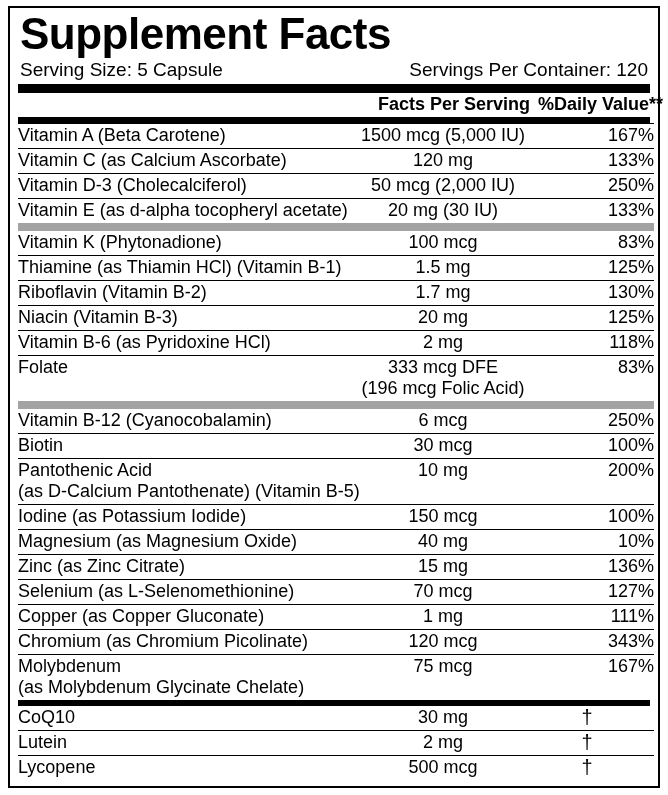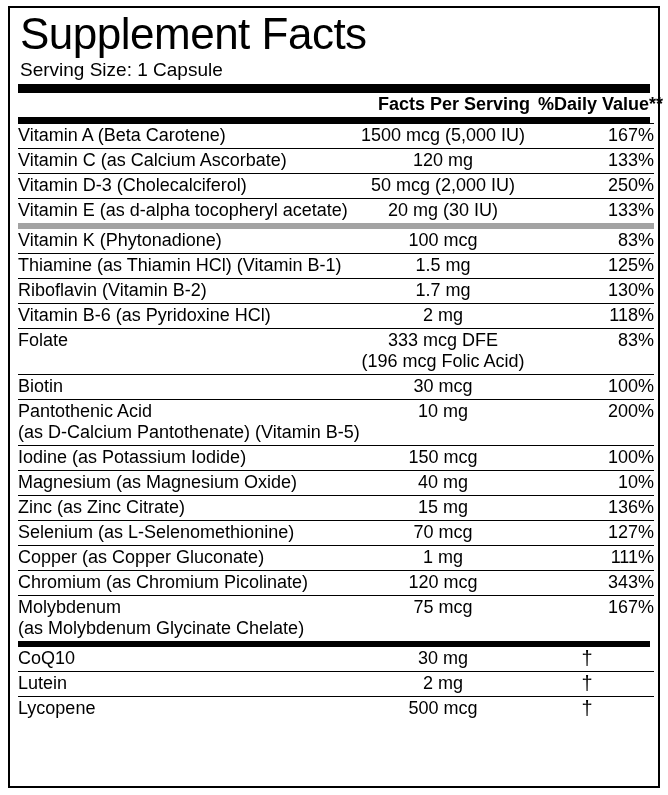--- a/index.html
+++ b/index.html
@@ -23,21 +23,21 @@
     width: 652px;
     height: 782px;
     border: 2px solid #000;
     background: #fff;
     padding: 0 8px;
   }
 
   
   .sf-title {
     font-size: 44px;
-    font-weight: normal;
+    font-weight: bold;
     line-height: 48px;
     letter-spacing: -0.5px;
     margin: 2px 0 0 2px;
     white-space: nowrap;
   }
   .serving-line {
     display: flex;
     justify-content: space-between;
     align-items: baseline;
     font-size: 19px;
@@ -70,34 +70,35 @@
   td.amount { text-align: center; }
   td.dv     { text-align: right;  padding-right: 4px; margin-top: 17px; }
   td.dv.dagger { text-align: center; padding-right: 18px; font-size: 20px; }
 
   thead td { font-weight: bold; font-size: 18px; padding-bottom: 3px; }
   thead td.amount, thead td.dv { text-align: right; }
   thead td.amount { padding-right: 8px; }
   thead td.dv { padding-right: 2px; }
 
   tr.row > td { border-top: 1px solid #000; }
-  tr.row.thickline > td { border-top: 6px solid #a3a3a3; }
+  tr.row.thickline > td { border-top: 8px solid #a3a3a3; }
   tr.row.noline > td { border-top: 0; }
 
   .sub-line { display: block; }
 </style>
 </head>
 <body>
 
 <div class="label-panel">
 
   <div class="sf-title">Supplement Facts</div>
 
   <div class="serving-line">
-    <span>Serving Size: 1 Capsule</span>
+    <span>Serving Size: 5 Capsule</span>
+    <span>Servings Per Container: 120</span>
   </div>
 
   <div class="bar-thick"></div>
 
   <table class="facts">
     <colgroup>
         <col class="c-name">
         <col class="c-amount">
         <col class="c-dv">
       </colgroup>
@@ -177,36 +178,54 @@
           <td class="name">
             <span class="sub-line">Riboflavin (Vitamin B-2)</span>
           </td>
           <td class="amount">
             <span class="sub-line">1.7 mg</span>
           </td>
           <td class="dv">130%</td>
         </tr>
         <tr class="row">
           <td class="name">
+            <span class="sub-line">Niacin (Vitamin B-3)</span>
+          </td>
+          <td class="amount">
+            <span class="sub-line">20 mg</span>
+          </td>
+          <td class="dv">125%</td>
+        </tr>
+        <tr class="row">
+          <td class="name">
             <span class="sub-line">Vitamin B-6 (as Pyridoxine HCl)</span>
           </td>
           <td class="amount">
             <span class="sub-line">2 mg</span>
           </td>
           <td class="dv">118%</td>
         </tr>
         <tr class="row">
           <td class="name">
             <span class="sub-line">Folate</span>
           </td>
           <td class="amount">
             <span class="sub-line">333 mcg DFE</span>
             <span class="sub-line">(196 mcg Folic Acid)</span>
           </td>
           <td class="dv">83%</td>
+        </tr>
+        <tr class="row thickline">
+          <td class="name">
+            <span class="sub-line">Vitamin B-12 (Cyanocobalamin)</span>
+          </td>
+          <td class="amount">
+            <span class="sub-line">6 mcg</span>
+          </td>
+          <td class="dv">250%</td>
         </tr>
         <tr class="row">
           <td class="name">
             <span class="sub-line">Biotin</span>
           </td>
           <td class="amount">
             <span class="sub-line">30 mcg</span>
           </td>
           <td class="dv">100%</td>
         </tr>

